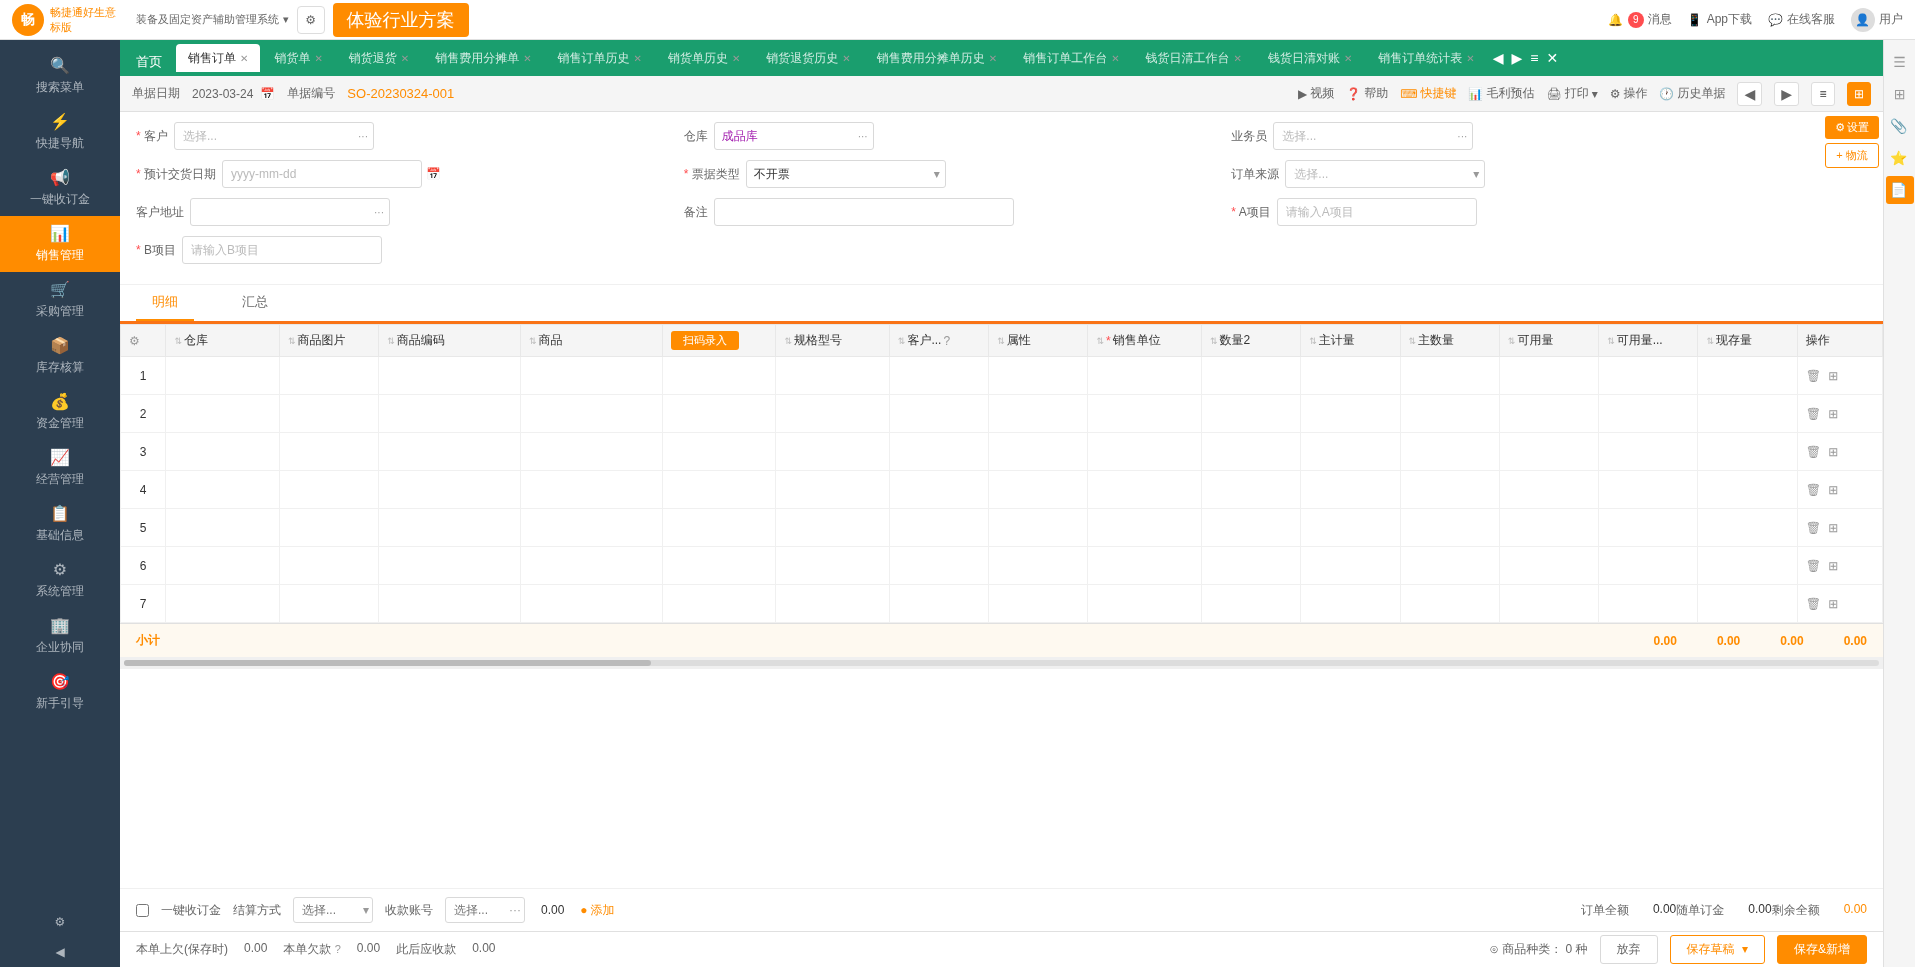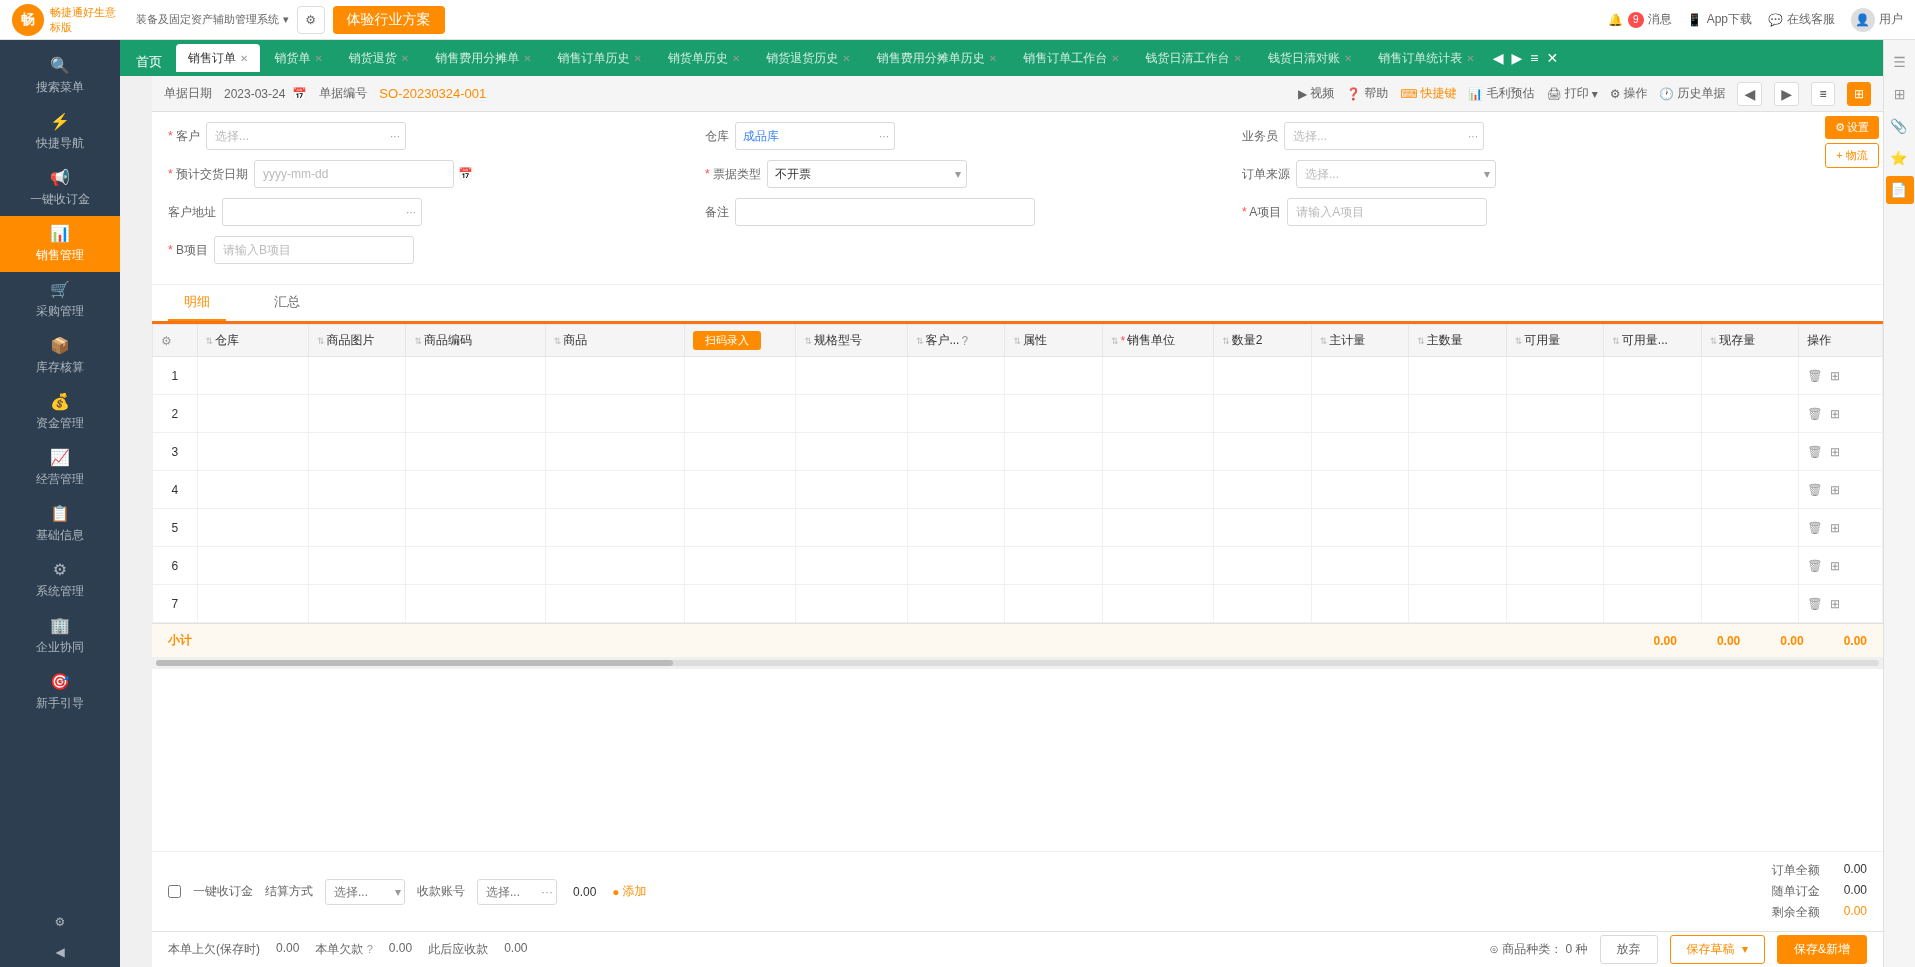--- a/index.html
+++ b/index.html
@@ -8,21 +8,21 @@
     
     .top-bar { height: 40px; background: #fff; display: flex; align-items: center; padding: 0 12px; border-bottom: 1px solid #e0e0e0; justify-content: space-between; }
     .top-bar-left { display: flex; align-items: center; gap: 8px; }
     .logo-area { display: flex; align-items: center; gap: 6px; }
     .logo-icon { width: 32px; height: 32px; background: #ff8c00; border-radius: 50%; display: flex; align-items: center; justify-content: center; color: white; font-size: 14px; font-weight: bold; }
     .logo-text { font-size: 11px; color: #ff8c00; line-height: 1.3; }
     .system-title { font-size: 13px; color: #333; margin-left: 12px; }
     .title-dropdown { display: flex; align-items: center; gap: 4px; cursor: pointer; }
     .title-dropdown span { color: #666; font-size: 11px; }
     .settings-icon-btn { width: 28px; height: 28px; border: 1px solid #ddd; border-radius: 4px; display: flex; align-items: center; justify-content: center; cursor: pointer; color: #666; }
-    .trial-btn { background: #ff8c00; color: white; border: none; padding: 5px 14px; border-radius: 4px; cursor: pointer; font-size: 14px; }
+    .trial-btn { background: #ff8c00; color: white; border: none; padding: 5px 14px; border-radius: 4px; cursor: pointer; font-size: 18px; }
     .top-bar-right { display: flex; align-items: center; gap: 16px; font-size: 12px; color: #666; }
     .top-right-item { display: flex; align-items: center; gap: 4px; cursor: pointer; }
     .badge { background: #ff4d4f; color: white; border-radius: 50%; width: 16px; height: 16px; font-size: 10px; display: flex; align-items: center; justify-content: center; }
     
     
     .main-layout { display: flex; height: calc(100vh - 40px); }
     
     
     .sidebar { width: 120px; background: #2c3e50; display: flex; flex-direction: column; align-items: center; padding-top: 8px; }
     .sidebar-item { width: 100%; display: flex; flex-direction: column; align-items: center; padding: 8px 0; cursor: pointer; color: #adb5bd; font-size: 12px; gap: 4px; }
@@ -36,21 +36,21 @@
     
     
     .tab-bar { height: 36px; background: #1a9e6e; display: flex; align-items: center; padding: 0 4px; overflow: hidden; }
     .tab-item { display: flex; align-items: center; padding: 0 12px; height: 28px; border-radius: 4px 4px 0 0; cursor: pointer; font-size: 12px; color: rgba(255,255,255,0.8); white-space: nowrap; margin-right: 2px; gap: 4px; }
     .tab-item.active { background: #fff; color: #333; }
     .tab-close { font-size: 10px; color: #999; cursor: pointer; }
     .tab-nav-btn { color: white; background: none; border: none; cursor: pointer; padding: 0 4px; font-size: 14px; }
     .tab-home { color: white; font-size: 13px; padding: 0 12px; white-space: nowrap; margin-top: 8px; }
     
     
-    .form-area { background: #fff; padding: 0; flex: 1; overflow-y: auto; display: flex; flex-direction: column; margin-left: 32px; }
+    .form-area { background: #fff; padding: 0; flex: 1; overflow-y: auto; display: flex; flex-direction: column; }
     
     
     .form-toolbar { height: 36px; background: #f5f5f5; border-bottom: 1px solid #e0e0e0; display: flex; align-items: center; padding: 0 12px; gap: 12px; }
     .form-toolbar-item { font-size: 12px; color: #666; cursor: pointer; display: flex; align-items: center; gap: 3px; }
     .form-toolbar-item.orange { color: #ff8c00; }
     .toolbar-right { margin-left: auto; display: flex; gap: 12px; }
     .icon-btn-small { width: 24px; height: 24px; display: flex; align-items: center; justify-content: center; cursor: pointer; border: 1px solid #ddd; border-radius: 3px; background: white; }
     
     
     .form-fields { padding: 10px 16px; border-bottom: 1px solid #f0f0f0; }
@@ -338,21 +338,21 @@
               <label class="form-label required">客户</label>
               <div class="form-input-wrapper">
                 <input class="form-input" style="width: 200px;" placeholder="选择...">
                 <span class="dots">···</span>
               </div>
             </div>
             <div class="form-field">
               <label class="form-label">仓库</label>
               <div class="form-input-wrapper">
                 <input class="form-input" style="width: 160px;" value="">
-                <span style="position:absolute;left:8px;color:#3b82f6;font-size:12px;pointer-events:none;">成品库</span>
+                <span style="position:absolute;left:8px;color:#a21caf;font-size:12px;pointer-events:none;">成品库</span>
                 <span class="dots">···</span>
               </div>
             </div>
             <div class="form-field">
               <label class="form-label">业务员</label>
               <div class="form-input-wrapper">
                 <input class="form-input" style="width: 200px;" placeholder="选择...">
                 <span class="dots">···</span>
               </div>
             </div>
@@ -704,21 +704,21 @@
         <div class="form-input-wrapper">
           <input class="payment-input" placeholder="选择..." style="">
           <span style="position:absolute;right:4px;color:#999;">···</span>
         </div>
         <span style="color:#333;margin: 0 4px;">0.00</span>
         <div class="add-btn">
           <span style="color:#ff8c00;">●</span>
           <span>添加</span>
         </div>
 
-        <div style="margin-left:auto;display:flex;flex-direction:column;align-items:flex-end;font-size:12px;">
+        <div style="margin-left:auto;display:flex;flex-direction:row;align-items:flex-end;font-size:12px;">
           <div class="summary-row">
             <span class="summary-label">订单全额</span>
             <span class="summary-value">0.00</span>
           </div>
           <div class="summary-row">
             <span class="summary-label">随单订金</span>
             <span class="summary-value">0.00</span>
           </div>
           <div class="summary-row">
             <span class="summary-label">剩余全额</span>

